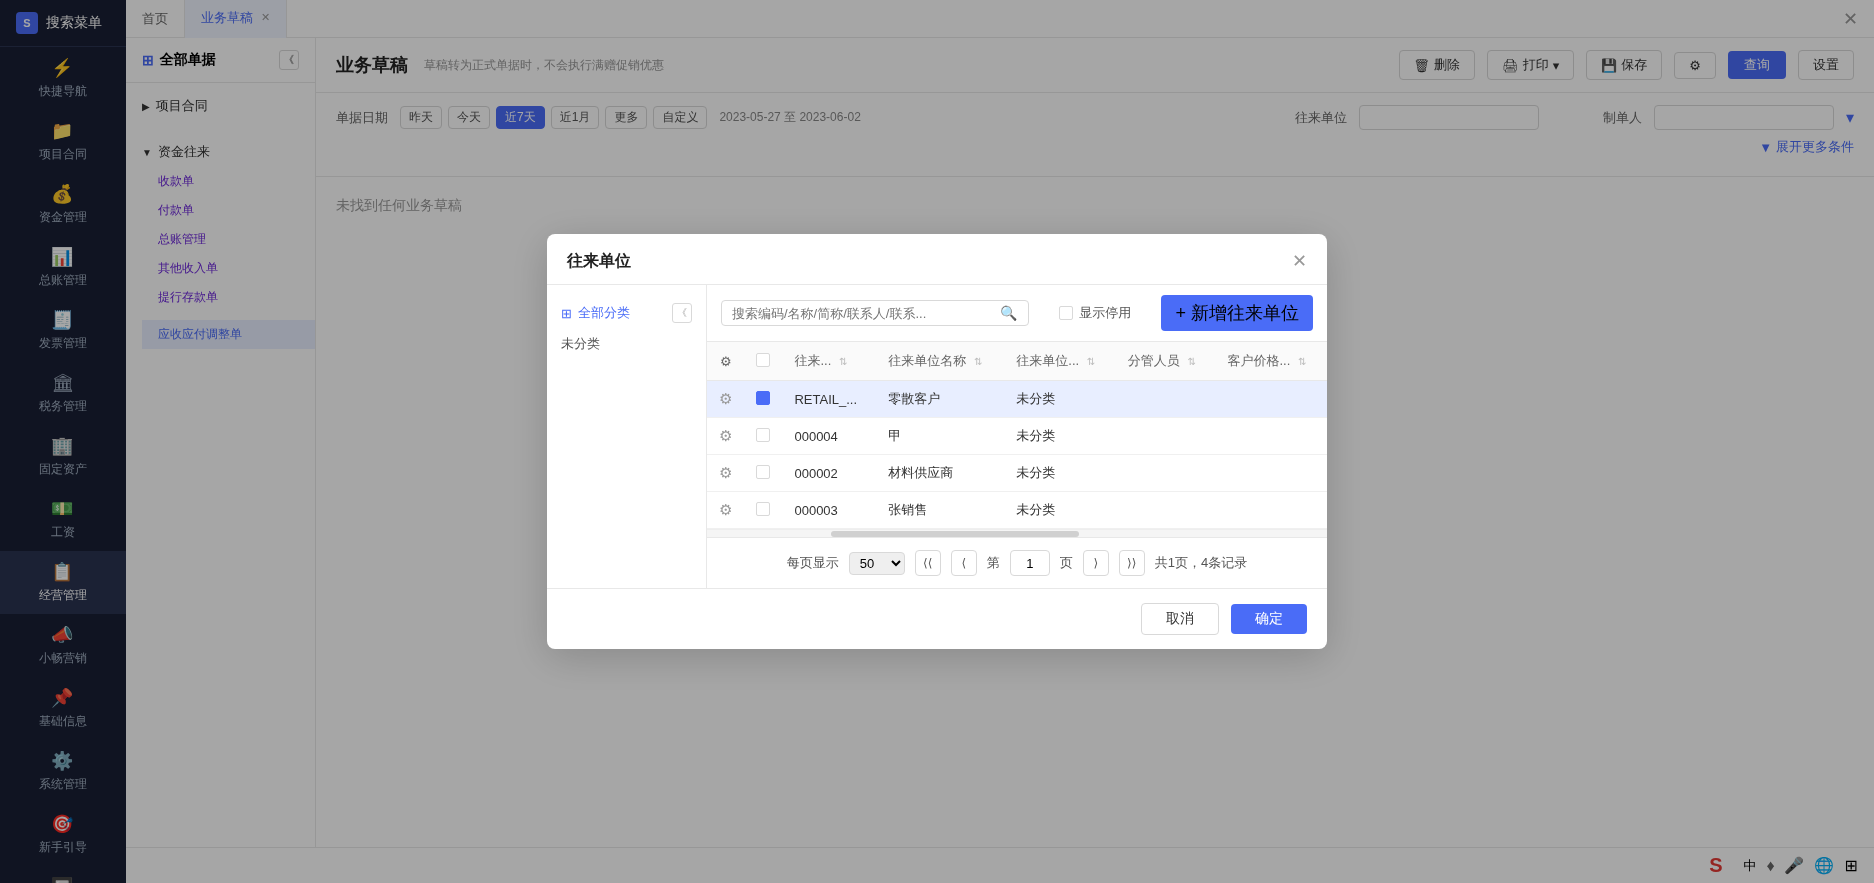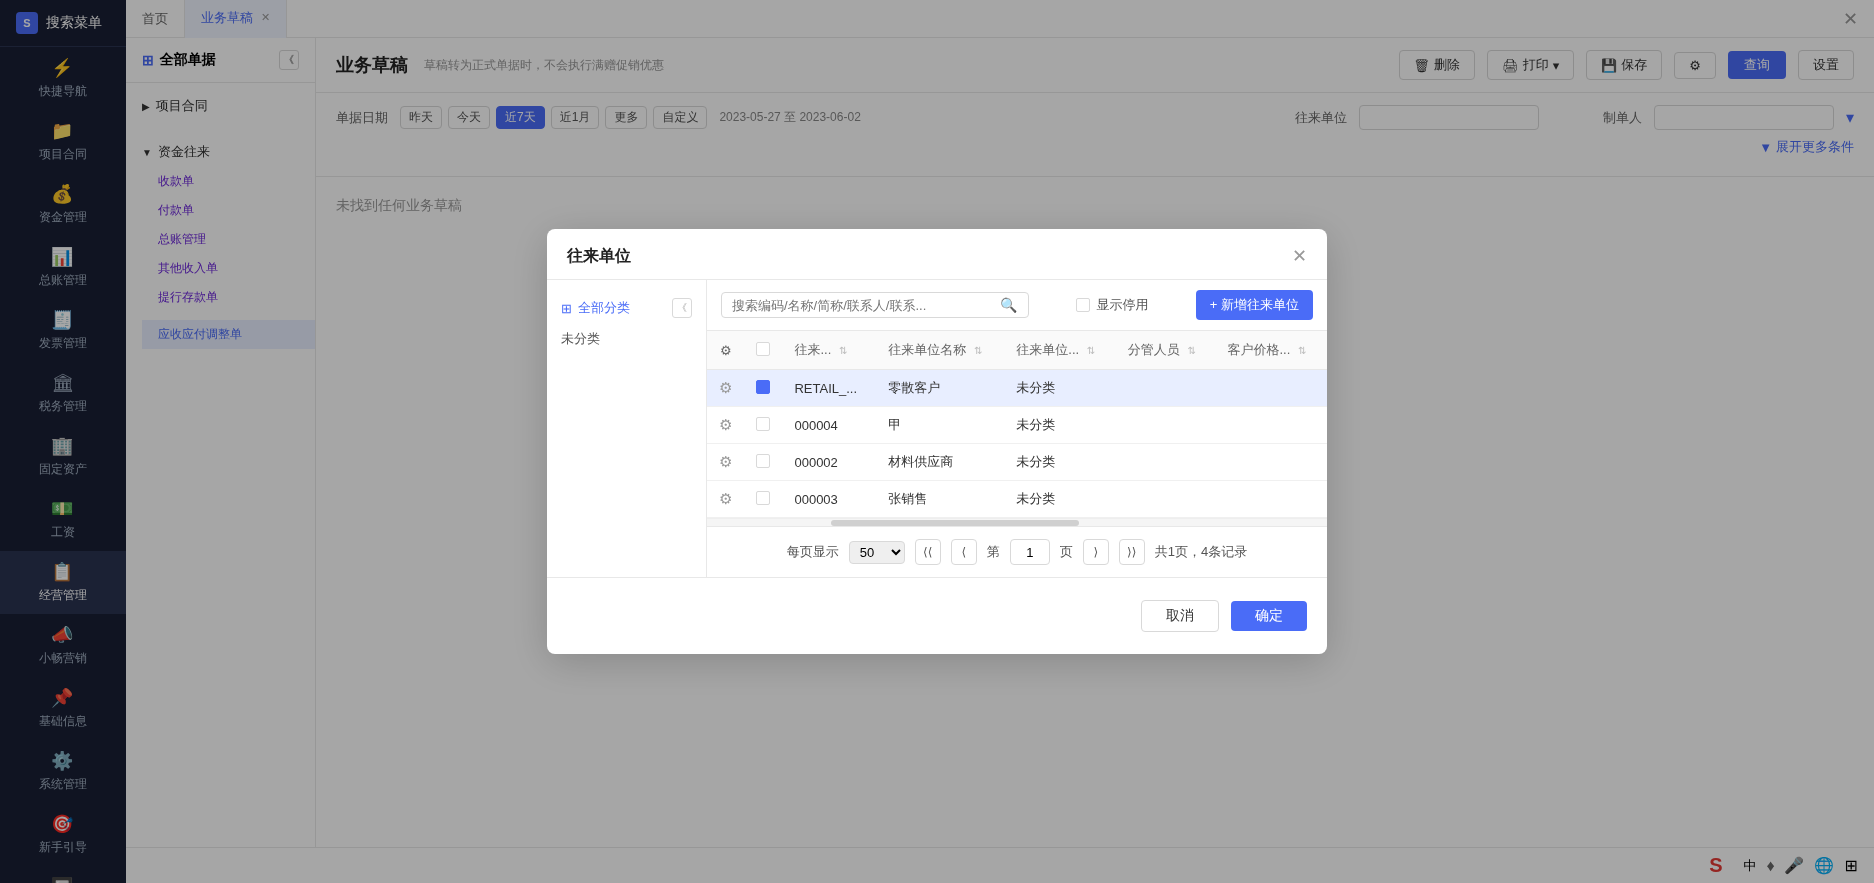--- a/index.html
+++ b/index.html
@@ -347,25 +347,25 @@
     .show-disabled {
       display: flex;
       align-items: center;
       gap: 6px;
       font-size: 13px;
       color: #555;
     }
 
     .btn-add {
       background: #4a6cf7;
-      color: #ffffff;
+      color: #000000;
       border: none;
       padding: 6px 14px;
       border-radius: 4px;
-      font-size: 13px;
+      font-size: 18px;
       cursor: pointer;
       display: flex;
       align-items: center;
       gap: 4px;
     }
 
     
     .data-table {
       flex: 1;
       overflow: auto;
@@ -436,21 +436,21 @@
       padding: 2px 6px;
       font-size: 13px;
     }
 
     
     .dialog-footer {
       display: flex;
       align-items: center;
       justify-content: flex-end;
       gap: 12px;
-      padding: 22px 20px;
+      padding: 14px 20px;
       border-top: 1px solid #e8e8e8;
     }
     .btn-cancel {
       padding: 6px 24px;
       border: 1px solid #d9d9d9;
       background: #fff;
       border-radius: 4px;
       font-size: 14px;
       cursor: pointer;
       color: #333;

